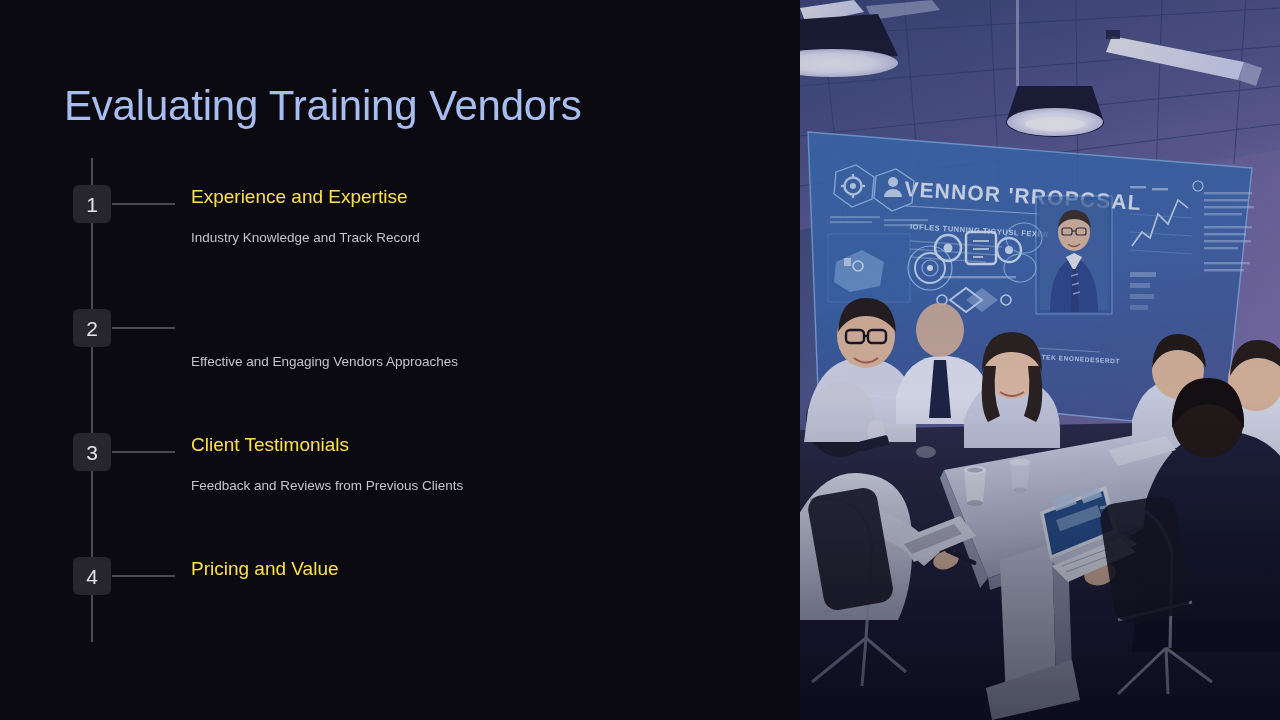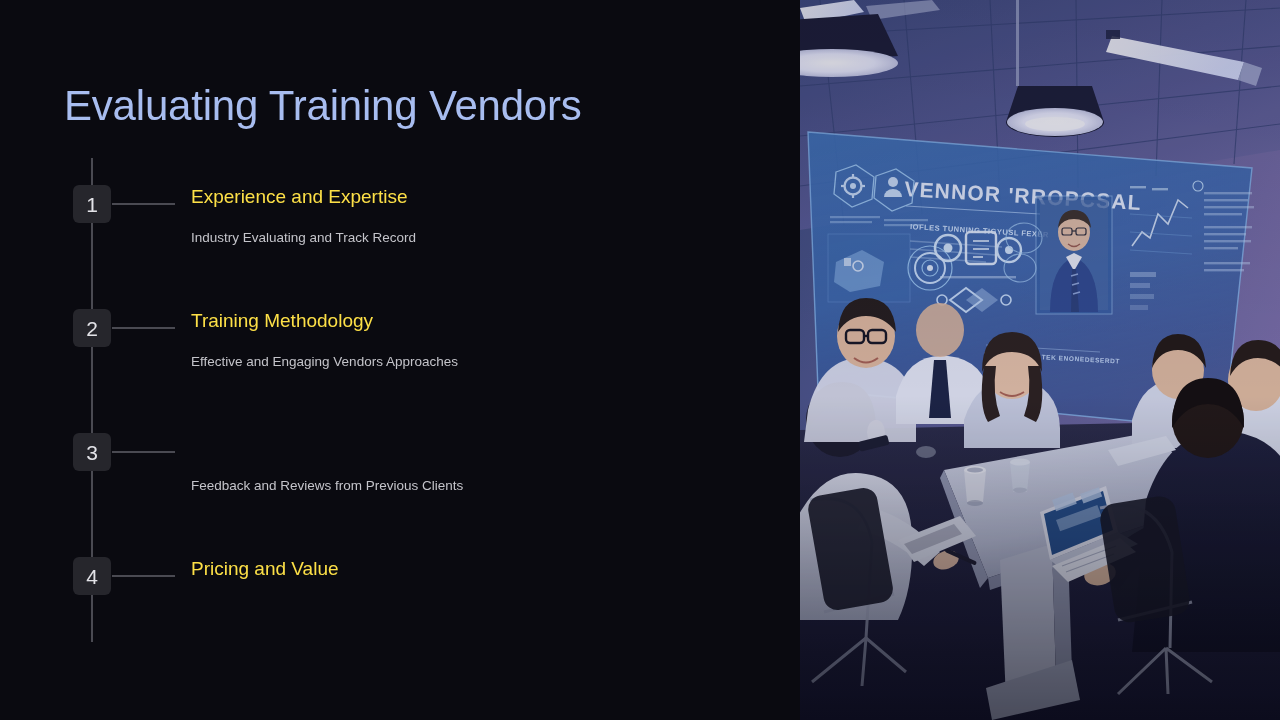--- a/index.html
+++ b/index.html
@@ -140,33 +140,33 @@
     <div class="slide-title">Evaluating Training Vendors</div>
 
     <div class="timeline-spine"></div>
 
     <div class="timeline">
 
       <div class="t-item i0">
         <div class="t-badge">1</div>
         <div class="t-connector"></div>
         <div class="t-heading">Experience and Expertise</div>
-        <div class="t-sub">Industry Evaluating and Track Record</div>
+        <div class="t-sub">Industry Knowledge and Track Record</div>
       </div>
 
       <div class="t-item i1">
         <div class="t-badge">2</div>
         <div class="t-connector"></div>
-        <div class="t-heading">Training Methodology</div>
         <div class="t-sub">Effective and Engaging Vendors Approaches</div>
       </div>
 
       <div class="t-item i2">
         <div class="t-badge">3</div>
         <div class="t-connector"></div>
+        <div class="t-heading">Client Testimonials</div>
         <div class="t-sub">Feedback and Reviews from Previous Clients</div>
       </div>
 
       <div class="t-item i3">
         <div class="t-badge">4</div>
         <div class="t-connector"></div>
         <div class="t-heading">Pricing and Value</div>
       </div>
 
     </div>

